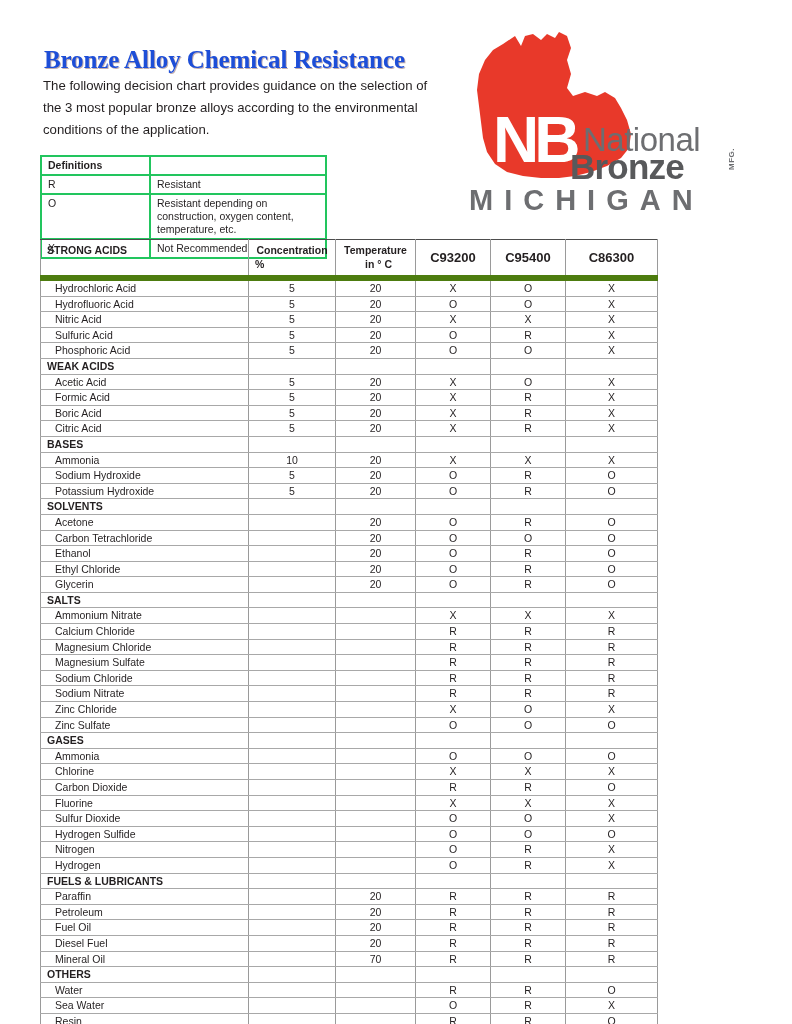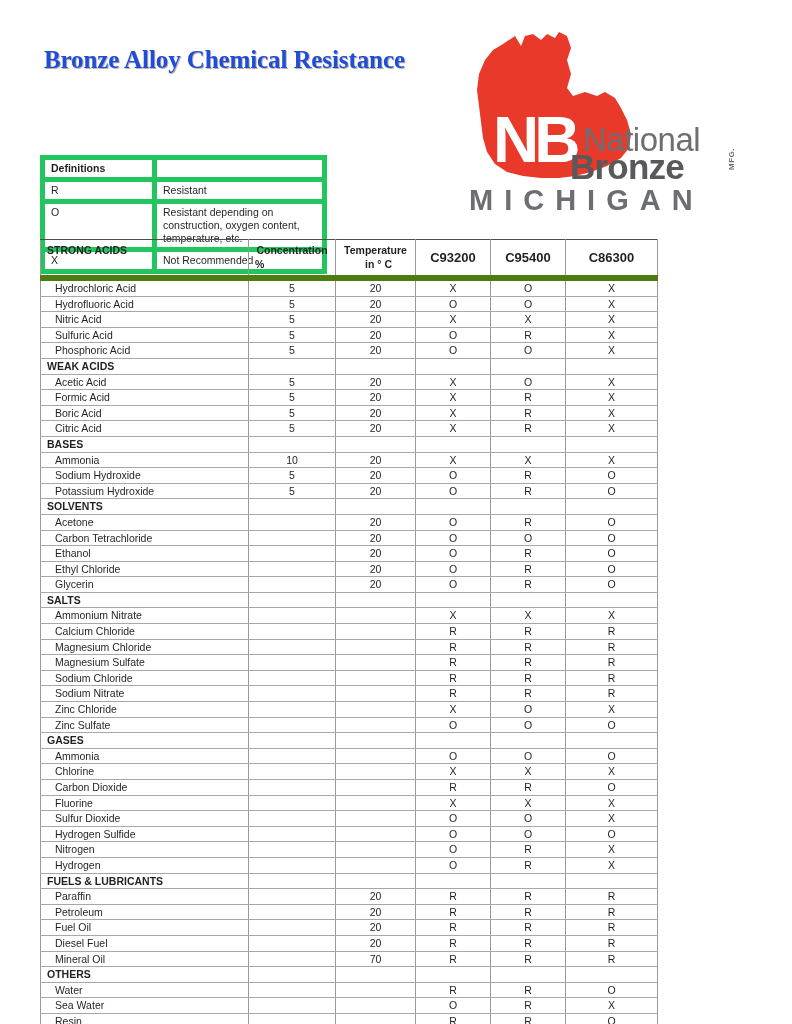--- a/index.html
+++ b/index.html
@@ -123,21 +123,21 @@
   #defs {
     position: absolute;
     left: 40px;
     top: 155px;
     width: 287px;
     border-collapse: collapse;
     font-size: 10.5px;
     color: #231f20;
   }
   #defs td {
-    border: 5px solid #22c55e;
+    border: 2px solid #22c55e;
     padding: 2px 5px 2px 6px;
     vertical-align: top;
     line-height: 13px;
   }
   #defs td.k { width: 96px; }
   #defs tr.hd td { font-weight: bold; }
 
   
   #main {
     position: absolute;
@@ -200,20 +200,25 @@
   .c-a2    { width: 75px; }
   .c-a3    { width: 92px; }
 </style>
 </head>
 <body>
 
 <div id="header">
 
   <div id="title">Bronze Alloy Chemical Resistance</div>
 
+  <div id="intro">
+    <div>The following decision chart provides guidance on the selection of</div>
+    <div> the 3 most popular bronze alloys according to the environmental</div>
+    <div>conditions of the application.</div>
+  </div>
 
   <div id="logo">
     <svg id="mitten" width="190" height="175" viewBox="0 0 190 175">
       <path d="M48 14 L60 6 L66 16 L70 6 L78 4 L86 10 L92 4 L100 8 L104 2
                L112 6 L116 18 L112 30 L116 44 L112 58 L118 66 L130 62 L142 66
                L150 62 L160 68 L166 78 L172 90 L176 104 L174 118 L166 128
                L152 136 L136 142 L120 146 L104 148 L86 148 L68 146 L52 142
                L40 134 L32 122 L28 108 L26 92 L24 76 L22 60 L24 44 L30 30
                L38 20 Z" fill="#e8392a"></path>
     </svg>

